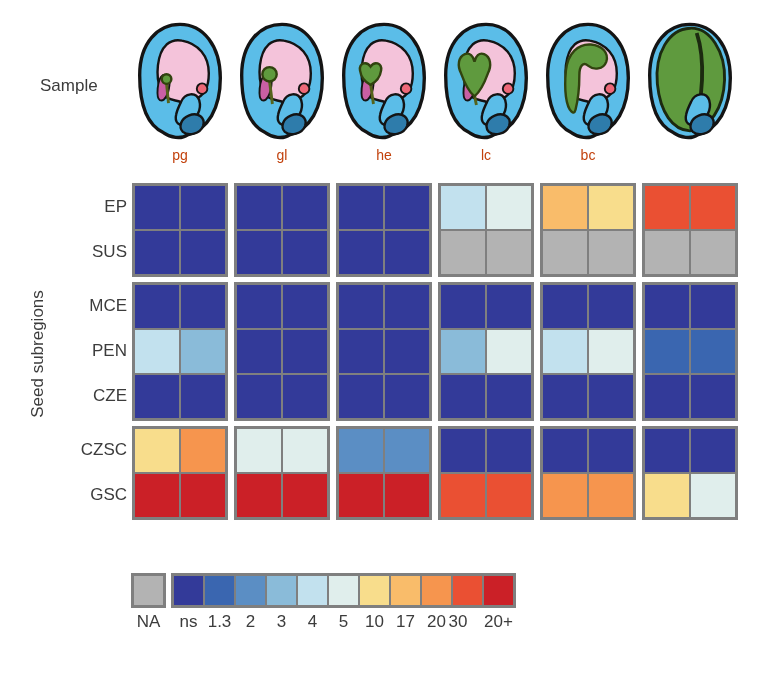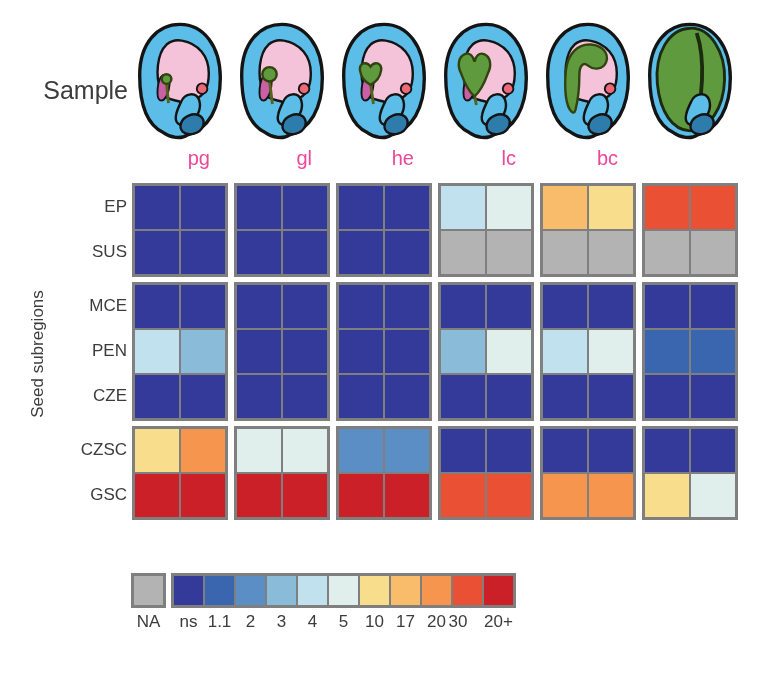--- a/index.html
+++ b/index.html
@@ -1,20 +1,20 @@
 <!DOCTYPE html>
 <html><head>
 <meta charset="utf-8">
 <style>
   html,body{margin:0;padding:0;background:#ffffff;}
   #figure{position:relative;width:768px;height:674px;background:#ffffff;overflow:hidden;
           font-family:"Liberation Sans", sans-serif;color:#3c3c3c;}
   .abs{position:absolute;}
-  .sample-label{font-size:25px;text-align:right;color:#3c3c3c;}
-  .stage-label{font-size:20px;text-align:right;color:#ec4899;}
+  .sample-label{font-size:17px;color:#3c3c3c;}
+  .stage-label{font-size:14px;text-align:center;color:#c2410c;}
   .row-label{font-size:17px;text-align:right;color:#3c3c3c;}
   .y-axis-label{font-size:17px;text-align:center;transform:rotate(-90deg);color:#3c3c3c;}
   .hm-block{box-sizing:border-box;border:3px solid #7f7f7f;background:#7f7f7f;display:grid;gap:2px;}
   .hm-cell{width:44px;height:43px;}
   .legend-title{font-size:17px;color:#3c3c3c;white-space:nowrap;}
   .legend-title sub{font-size:11px;}
   .legend-box{box-sizing:border-box;border:3px solid #7f7f7f;}
   .legend-strip{box-sizing:border-box;border:3px solid #7f7f7f;background:#7f7f7f;display:grid;gap:2px;height:35px;}
   .legend-sq{width:29px;height:29px;}
   .legend-tick{font-size:17px;text-align:center;color:#3c3c3c;width:44px;}
@@ -236,21 +236,21 @@
         <div class="legend-sq" style="background: rgb(194, 225, 238);"></div>
         <div class="legend-sq" style="background: rgb(224, 238, 236);"></div>
         <div class="legend-sq" style="background: rgb(248, 221, 140);"></div>
         <div class="legend-sq" style="background: rgb(249, 188, 106);"></div>
         <div class="legend-sq" style="background: rgb(246, 149, 78);"></div>
         <div class="legend-sq" style="background: rgb(234, 80, 51);"></div>
         <div class="legend-sq" style="background: rgb(203, 32, 39);"></div>
       </div>
       <div class="abs legend-tick" style="left: 126.5px; top: 612px;">NA</div>
       <div class="abs legend-tick" style="left: 166.5px; top: 612px;">ns</div>
-      <div class="abs legend-tick" style="left: 197.5px; top: 612px;">1.1</div>
+      <div class="abs legend-tick" style="left: 197.5px; top: 612px;">1.3</div>
       <div class="abs legend-tick" style="left: 228.5px; top: 612px;">2</div>
       <div class="abs legend-tick" style="left: 259.5px; top: 612px;">3</div>
       <div class="abs legend-tick" style="left: 290.5px; top: 612px;">4</div>
       <div class="abs legend-tick" style="left: 321.5px; top: 612px;">5</div>
       <div class="abs legend-tick" style="left: 352.5px; top: 612px;">10</div>
       <div class="abs legend-tick" style="left: 383.5px; top: 612px;">17</div>
       <div class="abs legend-tick" style="left: 414.5px; top: 612px;">20</div>
       <div class="abs legend-tick" style="left: 436px; top: 612px;">30</div>
       <div class="abs legend-tick" style="left: 476.5px; top: 612px;">20+</div>
     </div>

